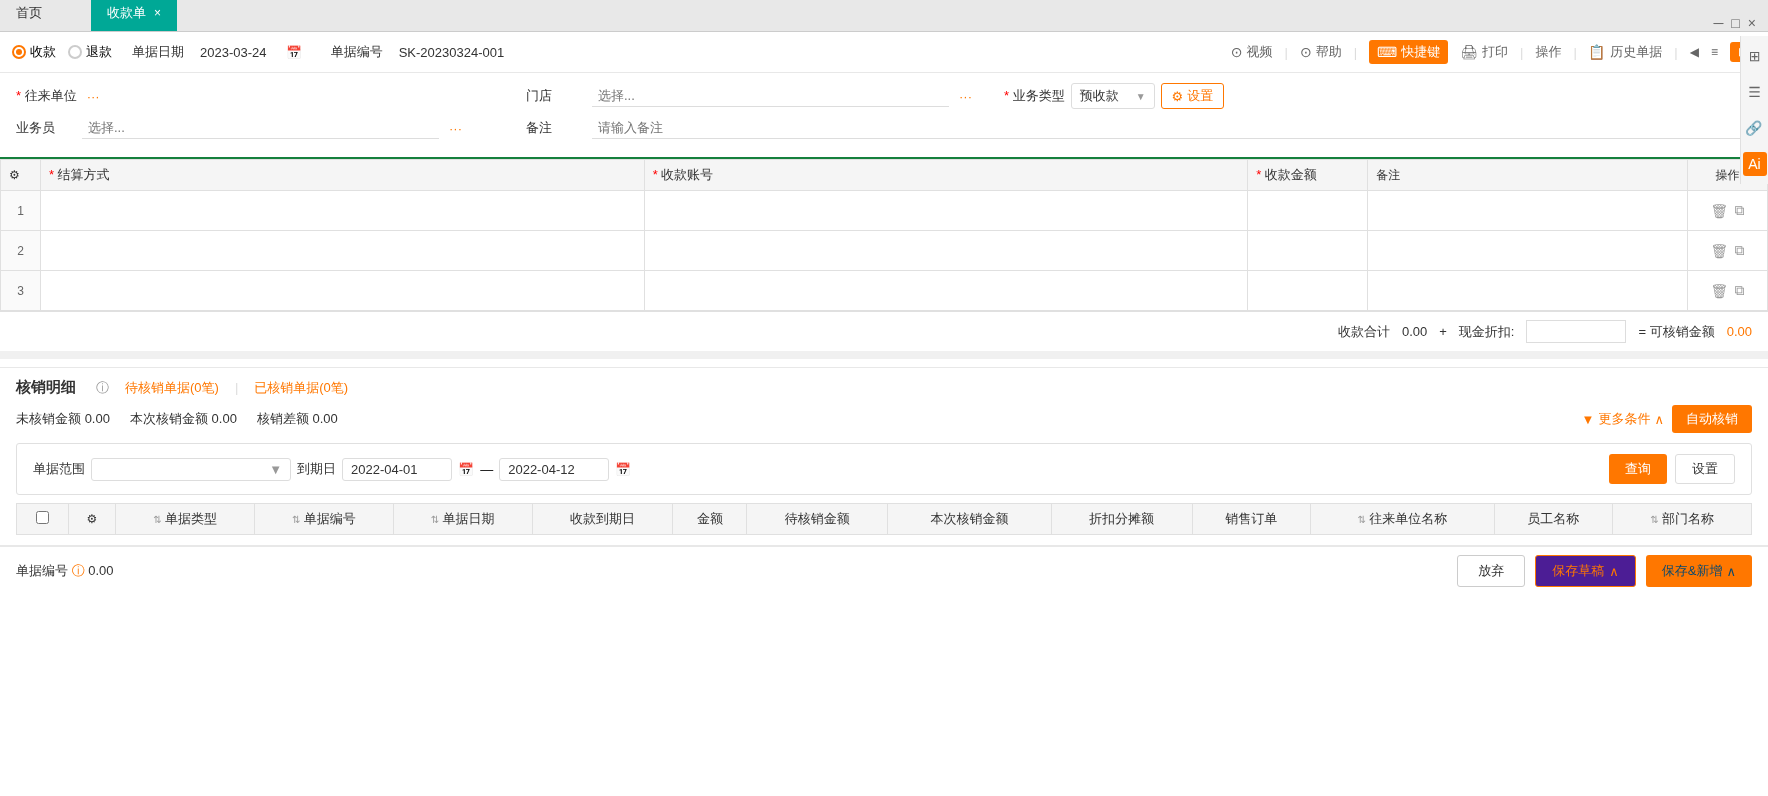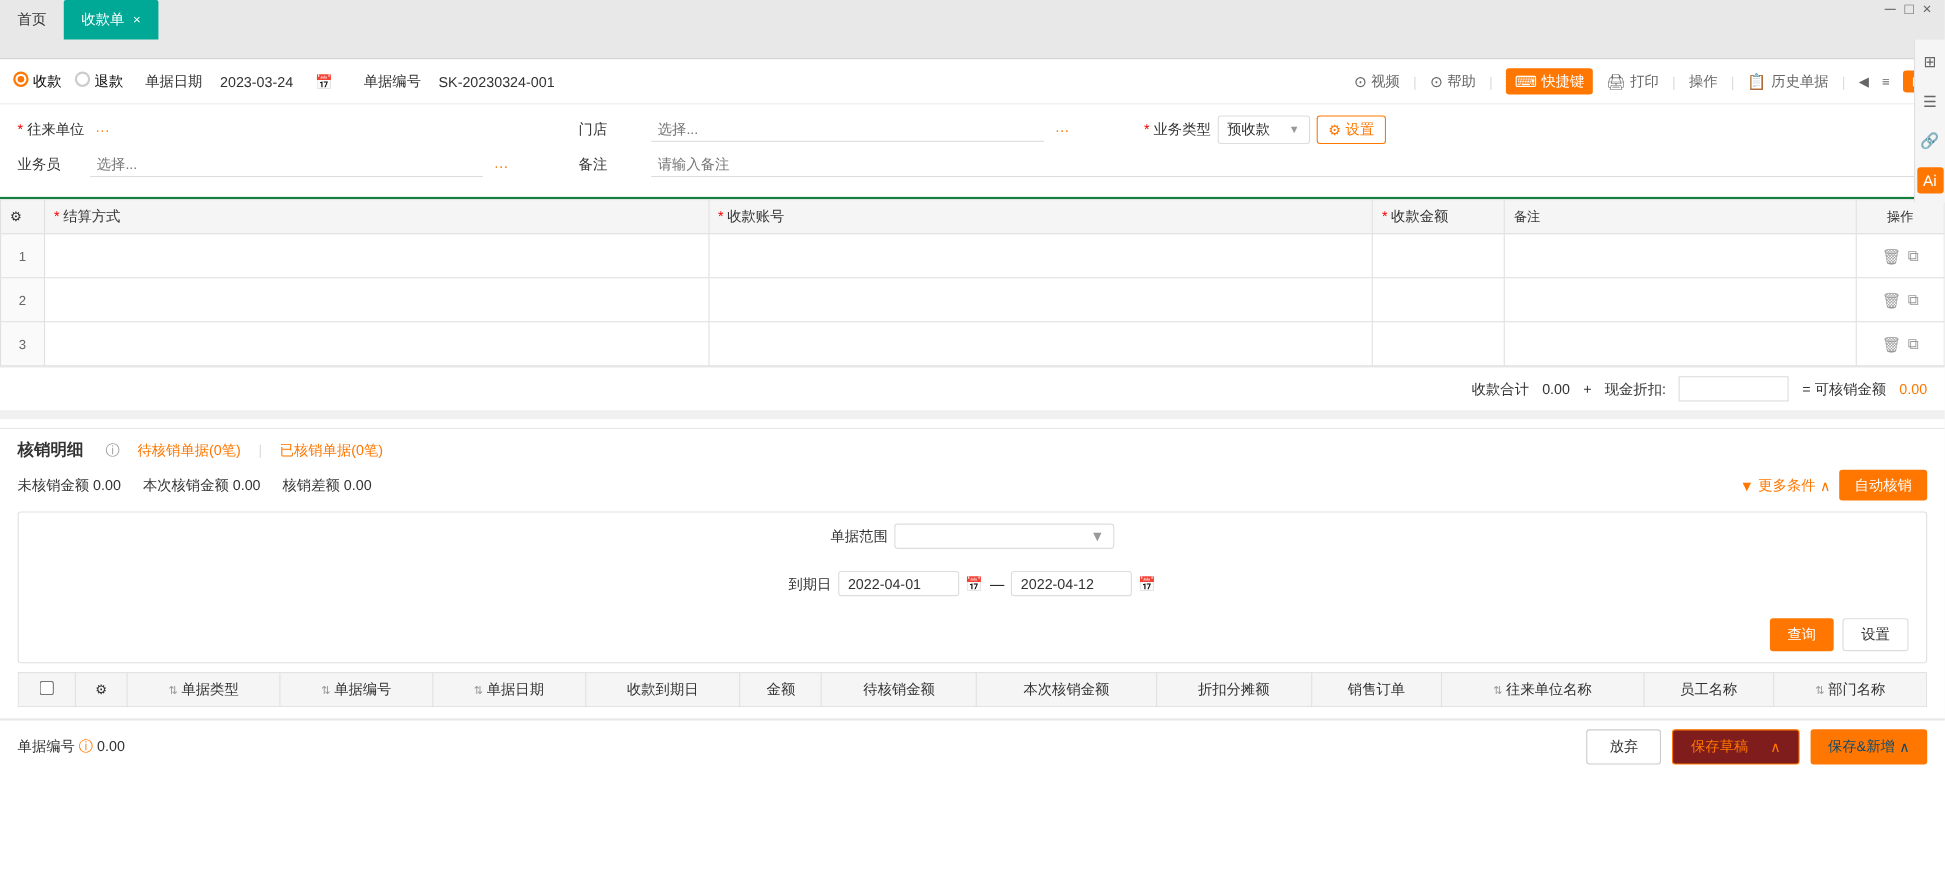--- a/index.html
+++ b/index.html
@@ -1,32 +1,32 @@
 <!DOCTYPE html>
 <html><head>
   <meta charset="utf-8">
   <style>
     * { box-sizing: border-box; margin: 0; padding: 0; font-family: 'Microsoft YaHei', SimSun, sans-serif; font-size: 13px; }
     body { background: #f0f0f0; width: 1768px; height: 796px; overflow: hidden; display: flex; flex-direction: column; }
 
     
-    .tab-bar { display: flex; align-items: flex-start; background: #e8e8e8; height: 54px; border-bottom: 1px solid #ccc; }
+    .tab-bar { display: flex; align-items: flex-end; background: #e8e8e8; height: 32px; border-bottom: 1px solid #ccc; gap: 33px; }
     .tab-item { padding: 0 16px; height: 36px; display: flex; align-items: center; cursor: pointer; font-size: 13px; color: #333; }
     .tab-item.active { background: #00a896; color: white; border-radius: 2px 2px 0 0; }
     .tab-close { margin-left: 8px; cursor: pointer; font-size: 12px; }
     .tab-actions { margin-left: auto; display: flex; align-items: center; gap: 8px; padding-right: 12px; }
     .tab-action-btn { cursor: pointer; color: #666; font-size: 14px; }
 
     
     .main-area { flex: 1; background: white; display: flex; flex-direction: column; overflow: hidden; }
 
     
     .top-toolbar { display: flex; align-items: center; padding: 8px 12px; border-bottom: 1px solid #e8e8e8; background: white; gap: 20px; }
     .radio-group { display: flex; align-items: center; gap: 12px; }
-    .radio-item { display: flex; align-items: flex-start; gap: 4px; cursor: pointer; }
+    .radio-item { display: flex; align-items: center; gap: 4px; cursor: pointer; }
     .radio-dot { width: 14px; height: 14px; border-radius: 50%; border: 2px solid #ccc; display: flex; align-items: center; justify-content: center; }
     .radio-dot.active { border-color: #ff7700; }
     .radio-dot.active::after { content: ''; width: 6px; height: 6px; border-radius: 50%; background: #ff7700; }
     .doc-meta { display: flex; align-items: center; gap: 16px; }
     .meta-label { color: #333; }
     .meta-value { color: #333; font-weight: 500; }
     .meta-icon { color: #ff7700; cursor: pointer; margin-left: 4px; }
     .toolbar-right { margin-left: auto; display: flex; align-items: center; gap: 12px; }
     .toolbar-btn { display: flex; align-items: center; gap: 4px; cursor: pointer; color: #666; font-size: 12px; }
     .toolbar-btn .icon { font-size: 14px; }
@@ -70,42 +70,42 @@
     .info-icon { color: #999; cursor: pointer; margin-left: 4px; }
     .verify-tab { color: #ff7700; cursor: pointer; font-size: 13px; }
     .verify-stats { display: flex; align-items: center; gap: 20px; margin-bottom: 10px; font-size: 13px; }
     .stat-item { color: #333; }
     .stat-value { color: #333; }
     .verify-actions { margin-left: auto; display: flex; align-items: center; gap: 8px; }
     .filter-btn { display: flex; align-items: center; gap: 4px; color: #ff7700; cursor: pointer; font-size: 12px; }
     .auto-btn { background: #ff7700; color: white; border: none; padding: 5px 14px; border-radius: 3px; cursor: pointer; font-size: 13px; }
 
     
-    .filter-row { display: flex; align-items: center; gap: 20px; padding: 8px 0; border: 1px solid #e0e0e0; border-radius: 3px; padding: 10px 16px; margin-bottom: 8px; flex-direction: column; }
+    .filter-row { display: flex; align-items: center; gap: 6px; padding: 8px 0; border: 1px solid #e0e0e0; border-radius: 3px; padding: 10px 16px; margin-bottom: 8px; }
     .filter-field { display: flex; align-items: center; gap: 6px; }
     .filter-label { color: #333; white-space: nowrap; }
     .filter-select { display: flex; align-items: center; border: 1px solid #ddd; border-radius: 3px; padding: 3px 8px; background: white; cursor: pointer; gap: 4px; min-width: 200px; }
     .filter-date { display: flex; align-items: center; gap: 6px; }
     .date-input { border: 1px solid #ddd; border-radius: 3px; padding: 3px 8px; width: 110px; color: #333; }
     .date-icon { color: #ff7700; cursor: pointer; }
     .query-btn { background: #ff7700; color: white; border: none; padding: 5px 16px; border-radius: 3px; cursor: pointer; font-size: 13px; }
     .setting-btn2 { border: 1px solid #ddd; background: white; color: #333; padding: 5px 16px; border-radius: 3px; cursor: pointer; font-size: 13px; }
 
     
     .bottom-table { width: 100%; border-collapse: collapse; }
     .bottom-table th { background: #f5f5f5; border: 1px solid #e0e0e0; padding: 6px 8px; font-weight: normal; color: #333; font-size: 12px; white-space: nowrap; }
     .sort-icon { color: #999; font-size: 10px; }
 
     
     .bottom-bar { display: flex; align-items: center; padding: 8px 16px; border-top: 2px solid #e8e8e8; background: white; position: sticky; bottom: 0; }
     .bottom-info { color: #333; font-size: 13px; }
     .bottom-info .info-icon2 { color: #ff7700; cursor: pointer; }
     .btn-group { margin-left: auto; display: flex; gap: 10px; }
     .btn-abandon { border: 1px solid #ccc; background: white; color: #333; padding: 6px 20px; border-radius: 3px; cursor: pointer; font-size: 13px; }
-    .btn-draft { border: 1px solid #ff7700; background: #7f1d1d; color: #ff7700; padding: 6px 16px; border-radius: 3px; cursor: pointer; font-size: 13px; display: flex; align-items: center; gap: 20px; }
+    .btn-draft { border: 1px solid #ff7700; background: #4c1d95; color: #ff7700; padding: 6px 16px; border-radius: 3px; cursor: pointer; font-size: 13px; display: flex; align-items: center; gap: 5px; }
     .btn-save { background: #ff7700; color: #0c4a6e; border: none; padding: 0 16px; border-radius: 3px; cursor: pointer; font-size: 13px; display: flex; align-items: center; gap: 4px; }
 
     
     .right-sidebar { position: fixed; right: 0; top: 36px; width: 28px; background: #f5f5f5; border-left: 1px solid #e0e0e0; display: flex; flex-direction: column; align-items: center; padding: 8px 0; gap: 12px; }
     .sidebar-icon { width: 24px; height: 24px; display: flex; align-items: center; justify-content: center; cursor: pointer; color: #666; font-size: 14px; }
     .sidebar-icon.active { background: #ff7700; color: white; border-radius: 3px; }
 
     .section-divider { height: 8px; background: #f0f0f0; margin: 0 -16px; }
   </style>
 </head>
@@ -190,21 +190,21 @@
           <span class="required">*</span>
           <span>往来单位</span>
         </span>
         <span class="more-btn">···</span>
       </div>
       <div class="form-field" style="margin-left:60px; max-width:450px">
         <span class="field-label">门店</span>
         <input class="field-input" placeholder="选择..." style="">
         <span class="more-btn">···</span>
       </div>
-      <div class="form-field" style="margin-left:64px">
+      <div class="form-field" style="margin-left:28px">
         <span class="field-label">
           <span class="required">*</span>
           <span>业务类型</span>
         </span>
         <div class="field-select">
           <span class="val">预收款</span>
           <span class="arrow">▼</span>
         </div>
         <button class="setting-btn">
           <span>⚙</span>

